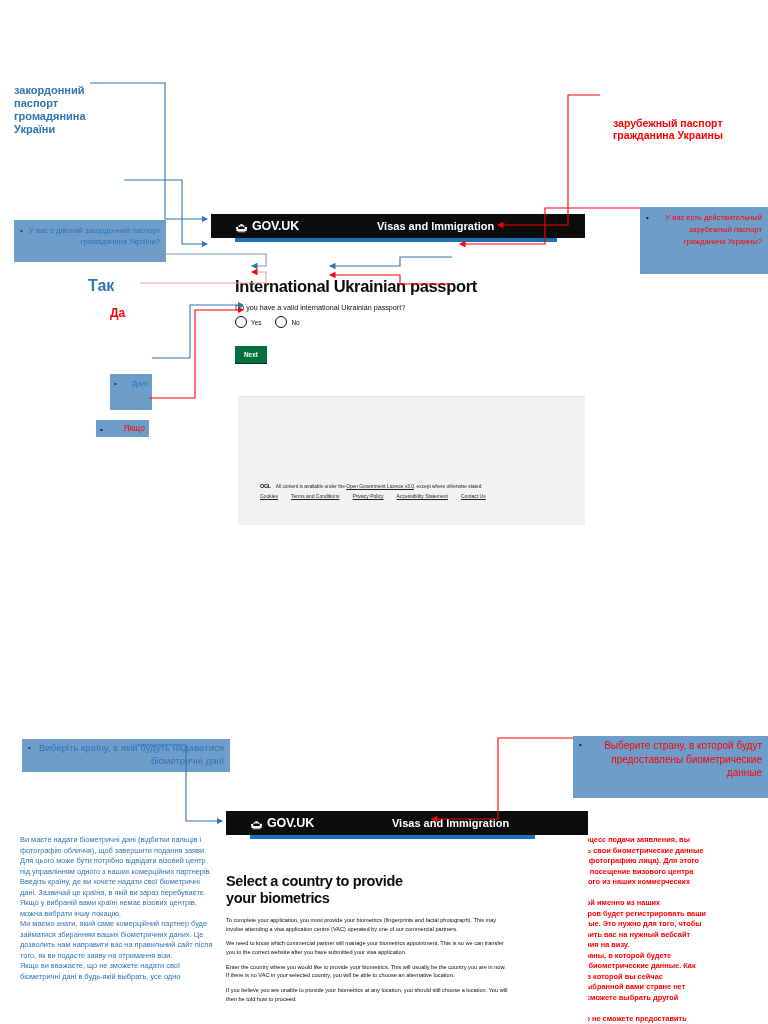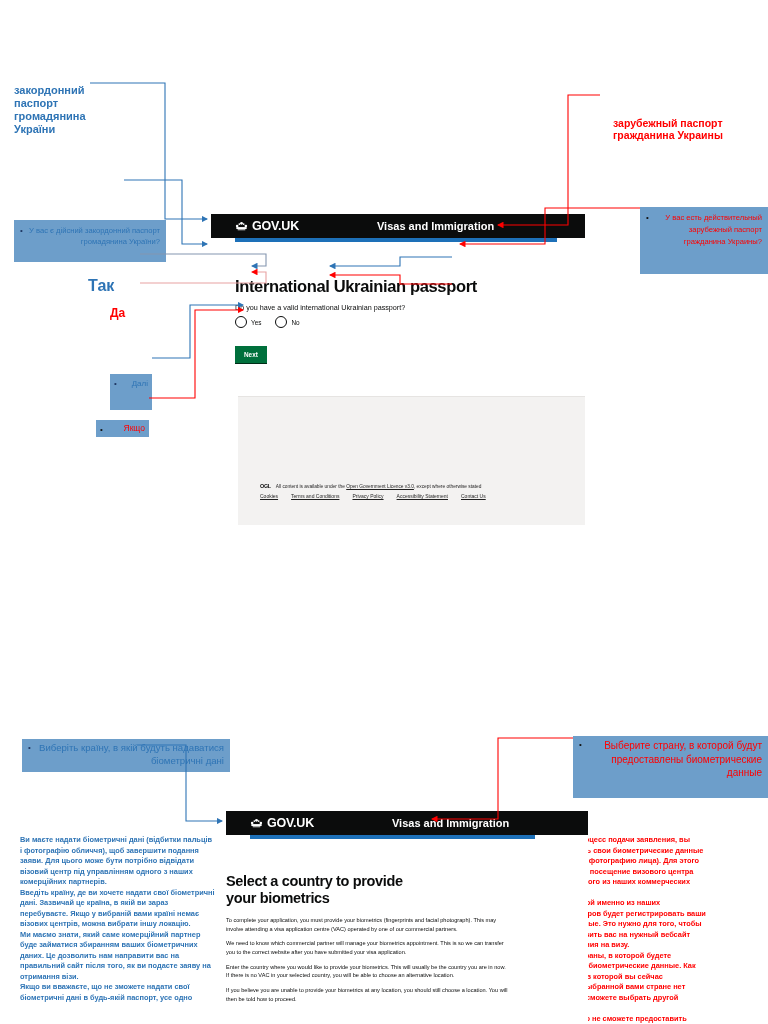--- a/index.html
+++ b/index.html
@@ -28,33 +28,33 @@
   .hl-box .bullet{
     flex:0 0 auto;line-height:1;font-size:8px;padding-top:2px;
   }
   .hl-box .txt{flex:1 1 auto;text-align:right;}
   .hl-ua .txt{color:#2e74b5;}
   .hl-ua .bullet{color:#1f3864;}
   .hl-ru .txt{color:#ff0000;}
   .hl-ru .bullet{color:#111111;}
 
   
-  .para-ua{color:#2e74b5;font-size:7.4px;line-height:1.42;font-weight:bold;}
+  .para-ua{color:#2e74b5;font-size:7.4px;line-height:1.42;font-weight:normal;}
   .para-ru{color:#ff0000;font-size:7.4px;line-height:1.42;font-weight:bold;}
   .para-ua p,.para-ru p{margin:0;}
 
   
   .govuk-page{background:#ffffff;}
   .govuk-header{
     background:#0b0c0c;height:24px;display:flex;align-items:center;
     padding:0 24px;box-sizing:border-box;
   }
   .govuk-logo{
     color:#ffffff;font-weight:bold;font-size:12.5px;letter-spacing:-0.2px;
-    display:flex;gap:4px;
+    display:flex;align-items:center;gap:4px;
   }
   .crown{display:inline-block;width:13px;height:10px;position:relative;top:1px;}
   .govuk-service{
     color:#ffffff;font-weight:bold;font-size:11px;margin-left:78px;white-space:nowrap;
   }
   .govuk-blueline{height:4px;background:#1d70b8;margin-left:24px;}
   .govuk-h1{
     font-size:16.5px;font-weight:bold;color:#0b0c0c;letter-spacing:-0.35px;
     line-height:1.17;
   }
@@ -190,21 +190,21 @@
 
 <div class="abs hl-box hl-ru" style="left:573px;top:706px;width:195px;height:62px;padding:3px 6px;gap:5px;font-size:10px;line-height:1.35;">
   <span class="bullet">•</span>
   <span class="txt">Выберите страну, в которой будут предоставлены биометрические данные</span>
 </div>
 
 <div class="abs para-ua" style="left:20px;top:805px;width:195px;">
   <p>Ви маєте надати біометричні дані (відбитки пальців і фотографію обличчя), щоб завершити подання заяви. Для цього може бути потрібно відвідати візовий центр під управлінням одного з наших комерційних партнерів.</p>
   <p>Введіть країну, де ви хочете надати свої біометричні дані. Зазвичай це країна, в якій ви зараз перебуваєте. Якщо у вибраній вами країні немає візових центрів, можна вибрати іншу локацію.</p>
   <p>Ми маємо знати, який саме комерційний партнер буде займатися збиранням ваших біометричних даних. Це дозволить нам направити вас на правильний сайт після того, як ви подасте заяву на отримання візи.</p>
-  <p>Якщо ви вважаєте, що не зможете надати свої біометричні дані в будь-якій паспорт, усе одно</p>
+  <p>Якщо ви вважаєте, що не зможете надати свої біометричні дані в будь-якій выбрать, усе одно</p>
 </div>
 
 <div class="abs para-ru" style="left:508px;top:805px;width:200px;">
   <p>Чтобы завершить процесс подачи заявления, вы должны предоставить свои биометрические данные (отпечатки пальцев и фотографию лица). Для этого может потребоваться посещение визового центра под управлением одного из наших коммерческих партнеров.</p>
   <p>Нам нужно знать, какой именно из наших коммерческих партнеров будет регистрировать ваши биометрические данные. Это нужно для того, чтобы мы могли перенаправить вас на нужный вебсайт после подачи заявления на визу.</p>
   <p>Введите название страны, в которой будете регистрировать свои биометрические данные. Как правило, это страна, в которой вы сейчас находитесь. Если в выбранной вами стране нет визового центра, вы сможете выбрать другой вариант.</p>
   <p>Если вы считаете, что не сможете предоставить</p>
 </div>
 
 <div class="abs govuk-page" style="left:226px;top:781px;width:362px;height:243px;">

